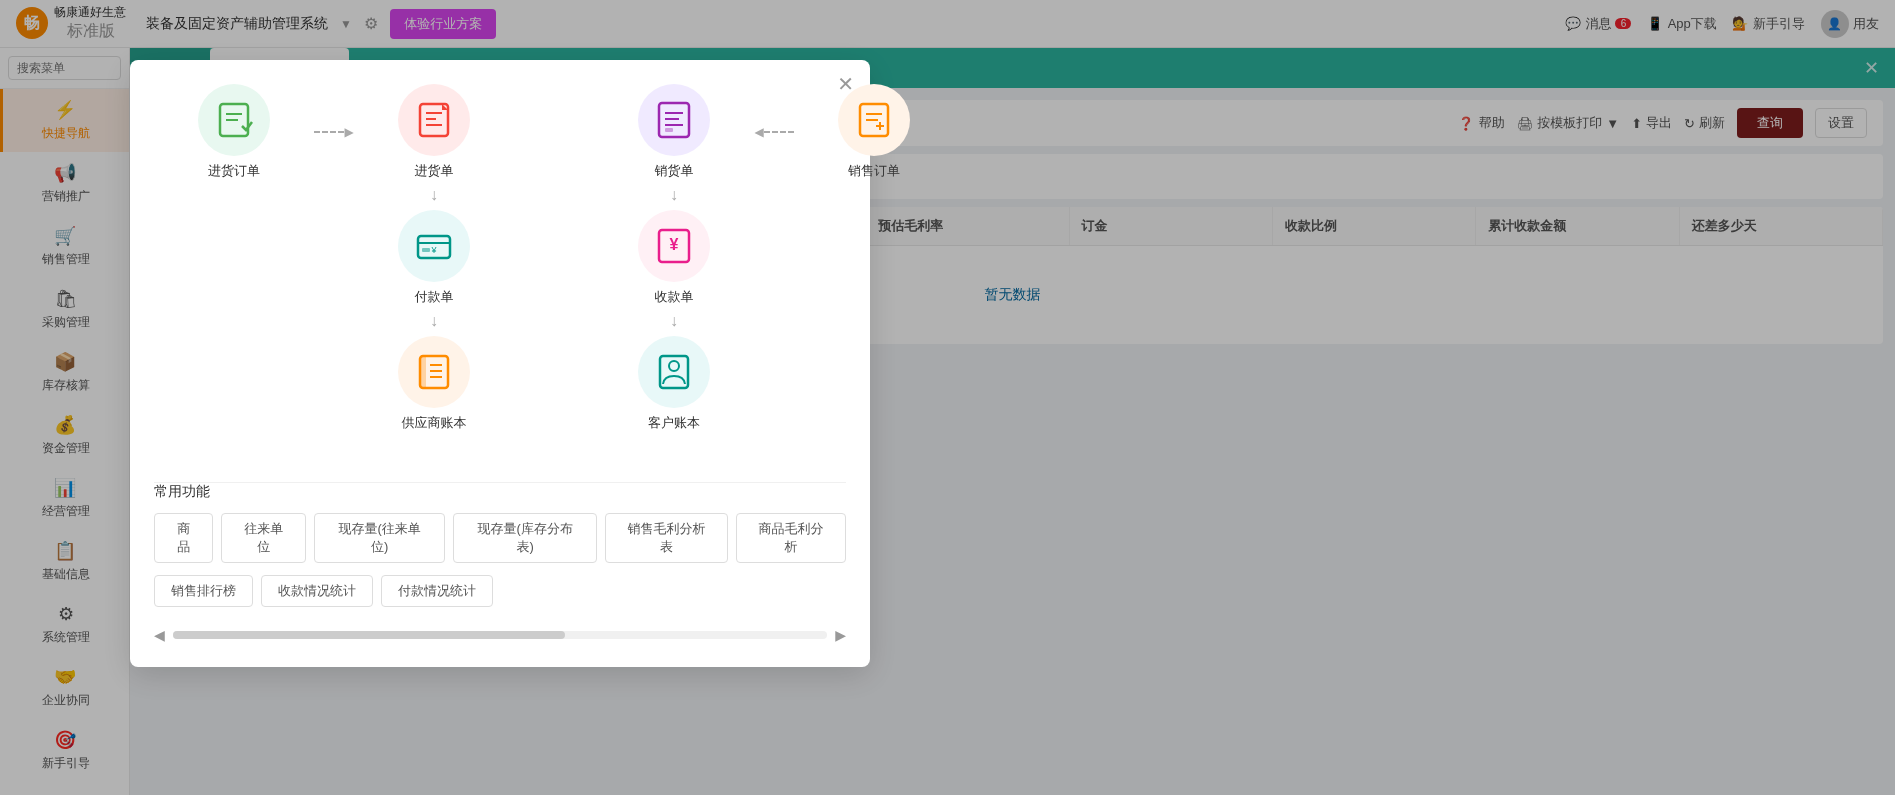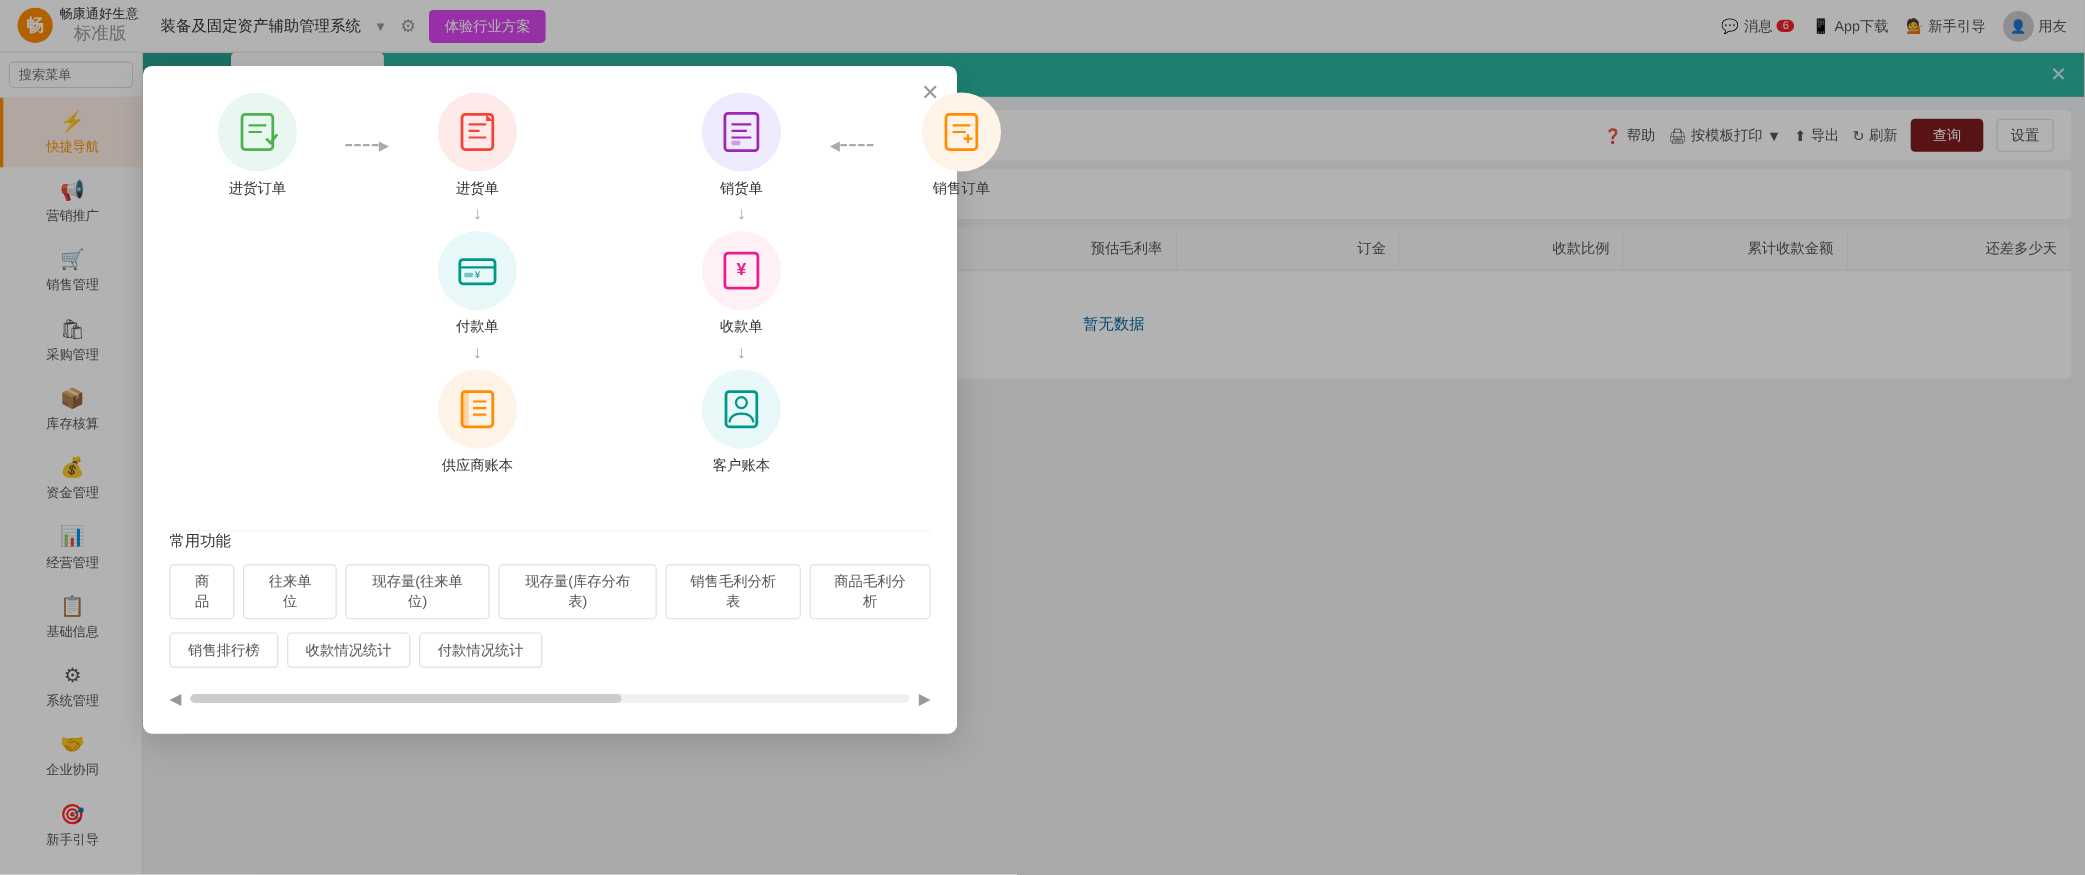--- a/index.html
+++ b/index.html
@@ -48,21 +48,21 @@
     
     .filter-row { background: #fff; padding: 8px 16px; display: flex; align-items: center; gap: 12px; margin-bottom: 8px; border-radius: 4px; flex-wrap: wrap; }
     .filter-input { border: 1px solid #ddd; border-radius: 4px; padding: 5px 10px; font-size: 13px; outline: none; }
     .filter-date { width: 160px; }
     .filter-select { width: 160px; }
     .more-conditions { color: #2bb5a0; cursor: pointer; font-size: 13px; }
 
     
     .data-table { background: #fff; border-radius: 4px; overflow: hidden; }
     .table-header { display: flex; background: #fafafa; border-bottom: 1px solid #e8e8e8; }
-    .th { padding: 10px 12px; font-size: 13px; color: #555; font-weight: 400; flex: 1; text-align: right; border-right: 1px solid #f0f0f0; white-space: nowrap; }
+    .th { padding: 10px 12px; font-size: 13px; color: #555; font-weight: 700; flex: 1; text-align: left; border-right: 1px solid #f0f0f0; white-space: nowrap; }
     .th:first-child { flex: 0.5; }
     .empty-data { text-align: center; padding: 40px; color: #0369a1; font-size: 14px; }
 
     
     .overlay { position: fixed; top: 0; left: 0; right: 0; bottom: 0; background: rgba(0,0,0,0.3); z-index: 100; display: flex; align-items: flex-start; justify-content: flex-start; padding-top: 60px; padding-left: 130px; }
     .modal { background: #fff; border-radius: 8px; width: 740px; min-height: 540px; padding: 24px; position: relative; box-shadow: 0 8px 32px rgba(0,0,0,0.15); }
     .modal-close { position: absolute; top: 12px; right: 16px; font-size: 20px; color: #999; cursor: pointer; }
 
     .flow-circle { width: 72px; height: 72px; border-radius: 50%; display: flex; align-items: center; justify-content: center; font-size: 28px; position: relative; }
     .flow-circle.green { background: #e8f8f0; }

